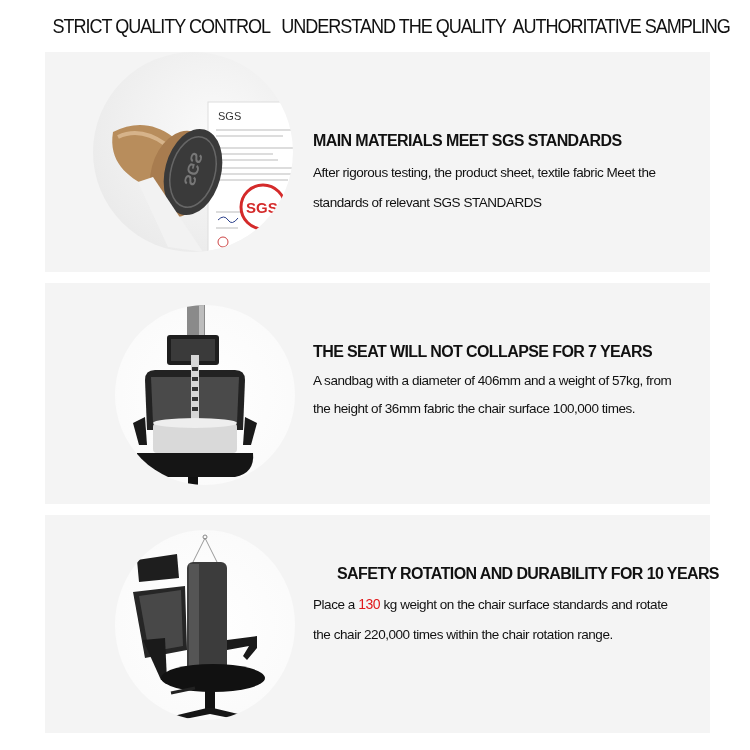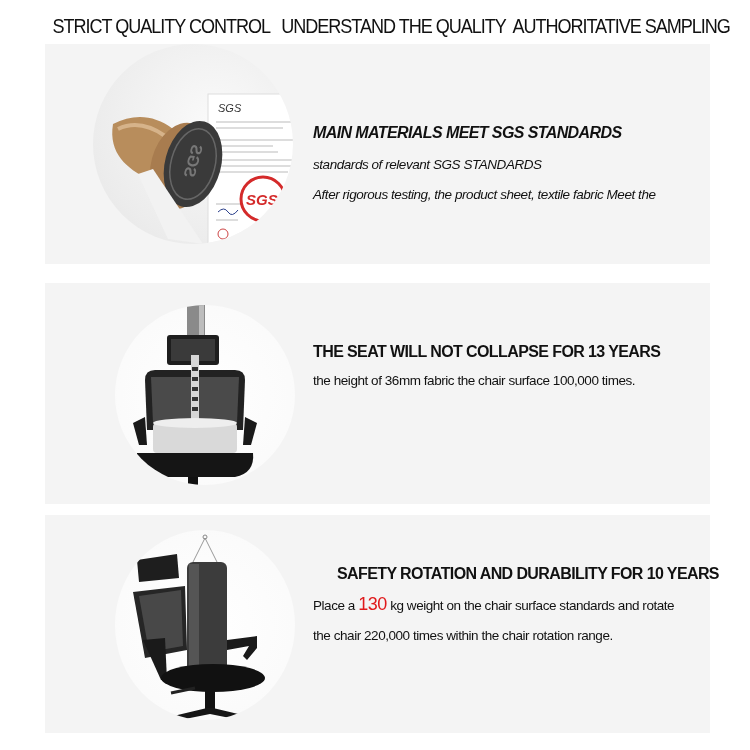--- a/index.html
+++ b/index.html
@@ -9,21 +9,21 @@
   .top-title {
     position: absolute; left: 0; top: 14px; width: 750px; text-align: center;
     font-family: "Liberation Sans Narrow", "Liberation Sans", sans-serif;
     font-size: 21px; letter-spacing: -1.2px; color: #111; white-space: pre;
     transform: scaleX(0.86); transform-origin: center;
   }
 
   .panel {
     position: absolute; left: 45px; width: 665px; background: #f4f4f4;
   }
-  .p1 { top: 44px; height: 220px; font-style: italic; }
+  .p1 { top: 52px; height: 220px; }
   .p2 { top: 283px; height: 221px; }
   .p3 { top: 515px; height: 218px; }
 
   .circle {
     position: absolute; border-radius: 50%; background: #ffffff; overflow: hidden;
   }
   .p1 .circle { left: 48px; top: 0px; width: 200px; height: 200px; background: radial-gradient(circle at 60% 40%, #fafafa 0%, #ececec 70%, #e4e4e4 100%); }
   .p2 .circle { left: 70px; top: 22px; width: 180px; height: 180px; background: radial-gradient(circle, #ffffff 0%, #f9f9f9 100%); }
   .p3 .circle { left: 70px; top: 15px; width: 180px; height: 190px; background: radial-gradient(circle, #ffffff 0%, #f9f9f9 100%); }
 
@@ -37,21 +37,21 @@
     font-size: 16px; letter-spacing: -0.6px; color: #111; white-space: nowrap;
   }
   .body-line {
     font-family: "Liberation Sans", sans-serif; font-size: 13.5px;
     letter-spacing: -0.45px; color: #111; white-space: nowrap; line-height: 28px;
   }
   .p1 .body-line, .p3 .body-line { line-height: 30px; }
   .p1 .heading { margin-bottom: 8px; }
   .p2 .heading { margin-bottom: 6px; }
   .p3 .heading { margin-bottom: 6px; margin-left: 24px; }
-  .highlight { color: #e0191b; font-size: 18px; font-weight: normal; }
+  .highlight { color: #e0191b; font-size: 14px; font-weight: normal; }
 
   svg { display: block; }
 </style>
 </head>
 <body>
 
 <div class="top-title">STRICT QUALITY CONTROL   UNDERSTAND THE QUALITY  AUTHORITATIVE SAMPLING</div>
 
 <div class="panel p1">
   <div class="circle">
@@ -83,22 +83,22 @@
       <ellipse cx="88" cy="122" rx="30" ry="44" transform="rotate(15 88 122)" fill="#a87c4f"></ellipse>
       <ellipse cx="100" cy="120" rx="28" ry="44" transform="rotate(15 100 120)" fill="#3a3a3a"></ellipse>
       <ellipse cx="100" cy="120" rx="22" ry="36" transform="rotate(15 100 120)" fill="none" stroke="#666" stroke-width="1.5"></ellipse>
       <text x="86" y="126" font-family="Liberation Sans, sans-serif" font-weight="bold" font-size="16" fill="#777" transform="rotate(105 100 120) scale(-1,1) translate(-200,0)">SGS</text>
 
       <path d="M45 130 L75 195 L110 200 L60 125 Z" fill="#f2f2f2"></path>
     </svg>
   </div>
   <div class="text-block">
     <div class="heading">MAIN MATERIALS MEET SGS STANDARDS</div>
+    <div class="body-line">After rigorous testing, the product sheet, textile fabric Meet the</div>
     <div class="body-line">standards of relevant SGS STANDARDS</div>
-    <div class="body-line">After rigorous testing, the product sheet, textile fabric Meet the</div>
   </div>
 </div>
 
 <div class="panel p2">
   <div class="circle">
     <svg width="180" height="180" viewBox="0 0 180 180">
 
       <rect x="72" y="-5" width="18" height="55" fill="#8a8a8a"></rect>
       <rect x="84" y="-5" width="5" height="55" fill="#bdbdbd"></rect>
 
@@ -122,21 +122,22 @@
 
       <rect x="38" y="118" width="84" height="30" rx="4" fill="#d9d9d9"></rect>
       <ellipse cx="80" cy="118" rx="42" ry="5" fill="#eeeeee"></ellipse>
 
       <path d="M22 148 L138 148 Q140 168 120 172 L40 172 Q20 168 22 148 Z" fill="#151515"></path>
 
       <rect x="73" y="172" width="10" height="12" fill="#111"></rect>
     </svg>
   </div>
   <div class="text-block">
-    <div class="heading">THE SEAT WILL NOT COLLAPSE FOR 13 YEARS</div>
+    <div class="heading">THE SEAT WILL NOT COLLAPSE FOR 7 YEARS</div>
+    <div class="body-line">A sandbag with a diameter of 406mm and a weight of 57kg, from</div>
     <div class="body-line">the height of 36mm fabric the chair surface 100,000 times.</div>
   </div>
 </div>
 
 <div class="panel p3">
   <div class="circle">
     <svg width="180" height="190" viewBox="0 0 180 190">
 
       <line x1="90" y1="8" x2="78" y2="32" stroke="#999" stroke-width="1"></line>
       <line x1="90" y1="8" x2="102" y2="32" stroke="#999" stroke-width="1"></line>

